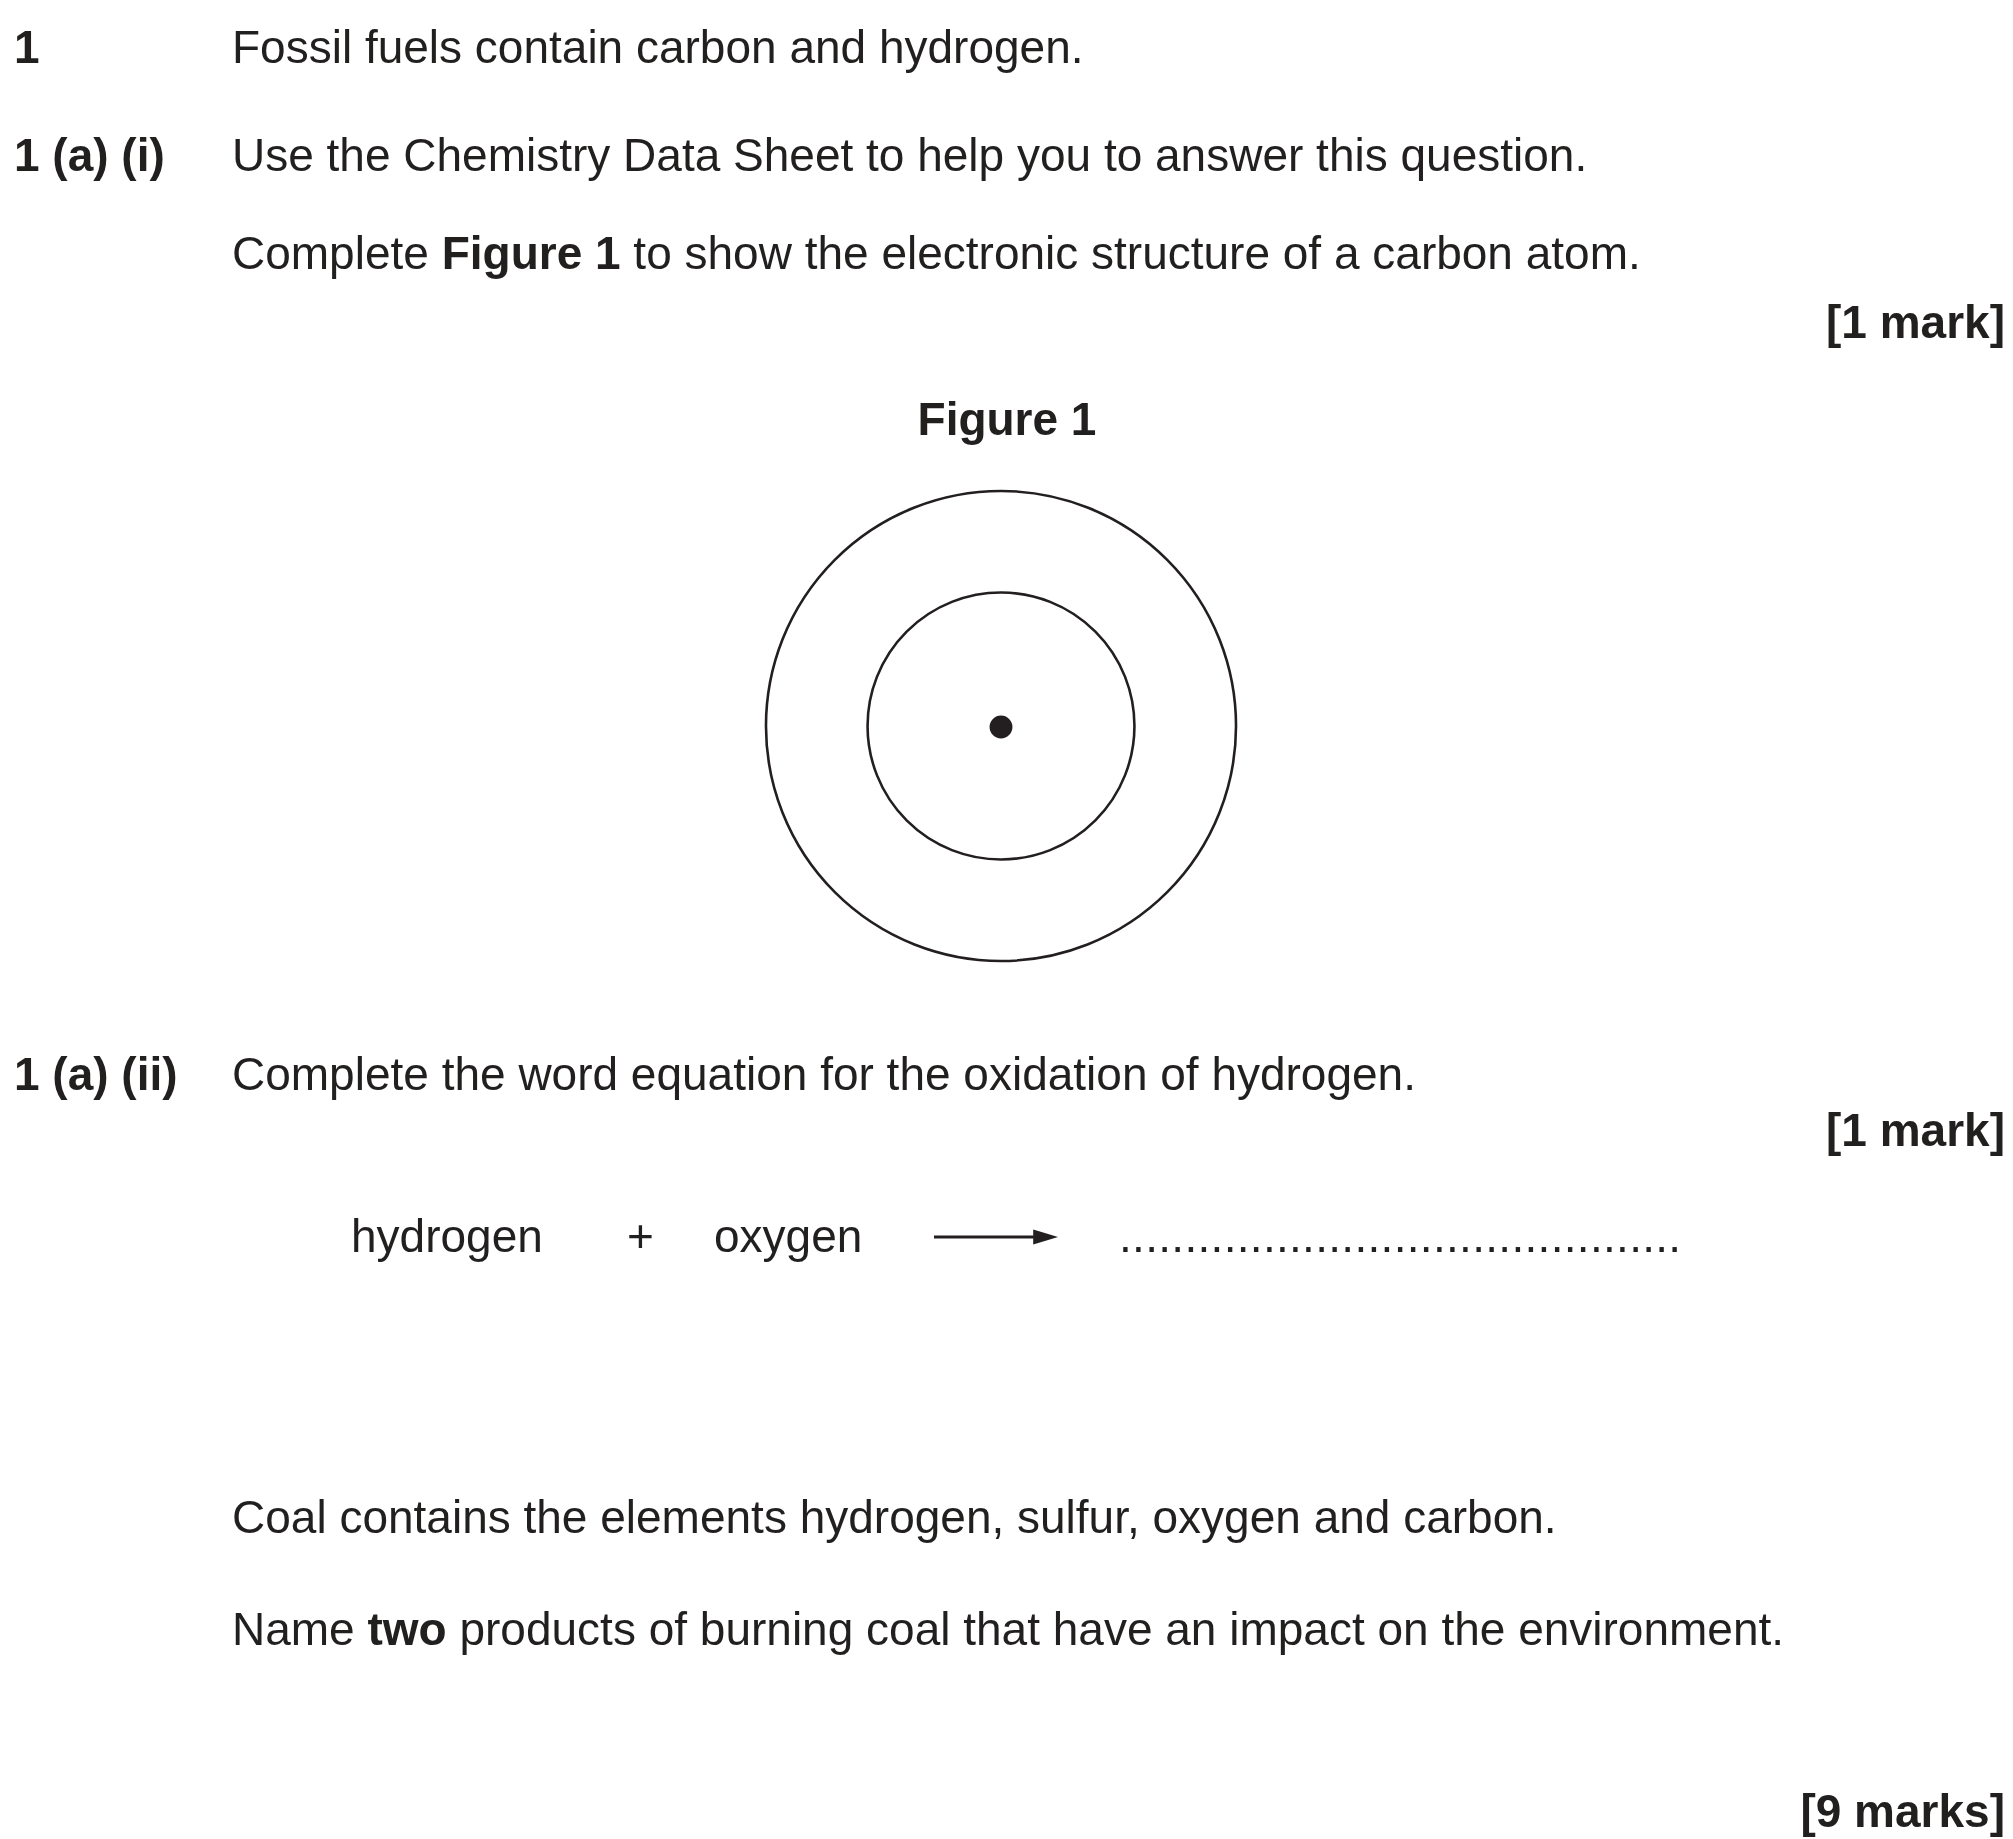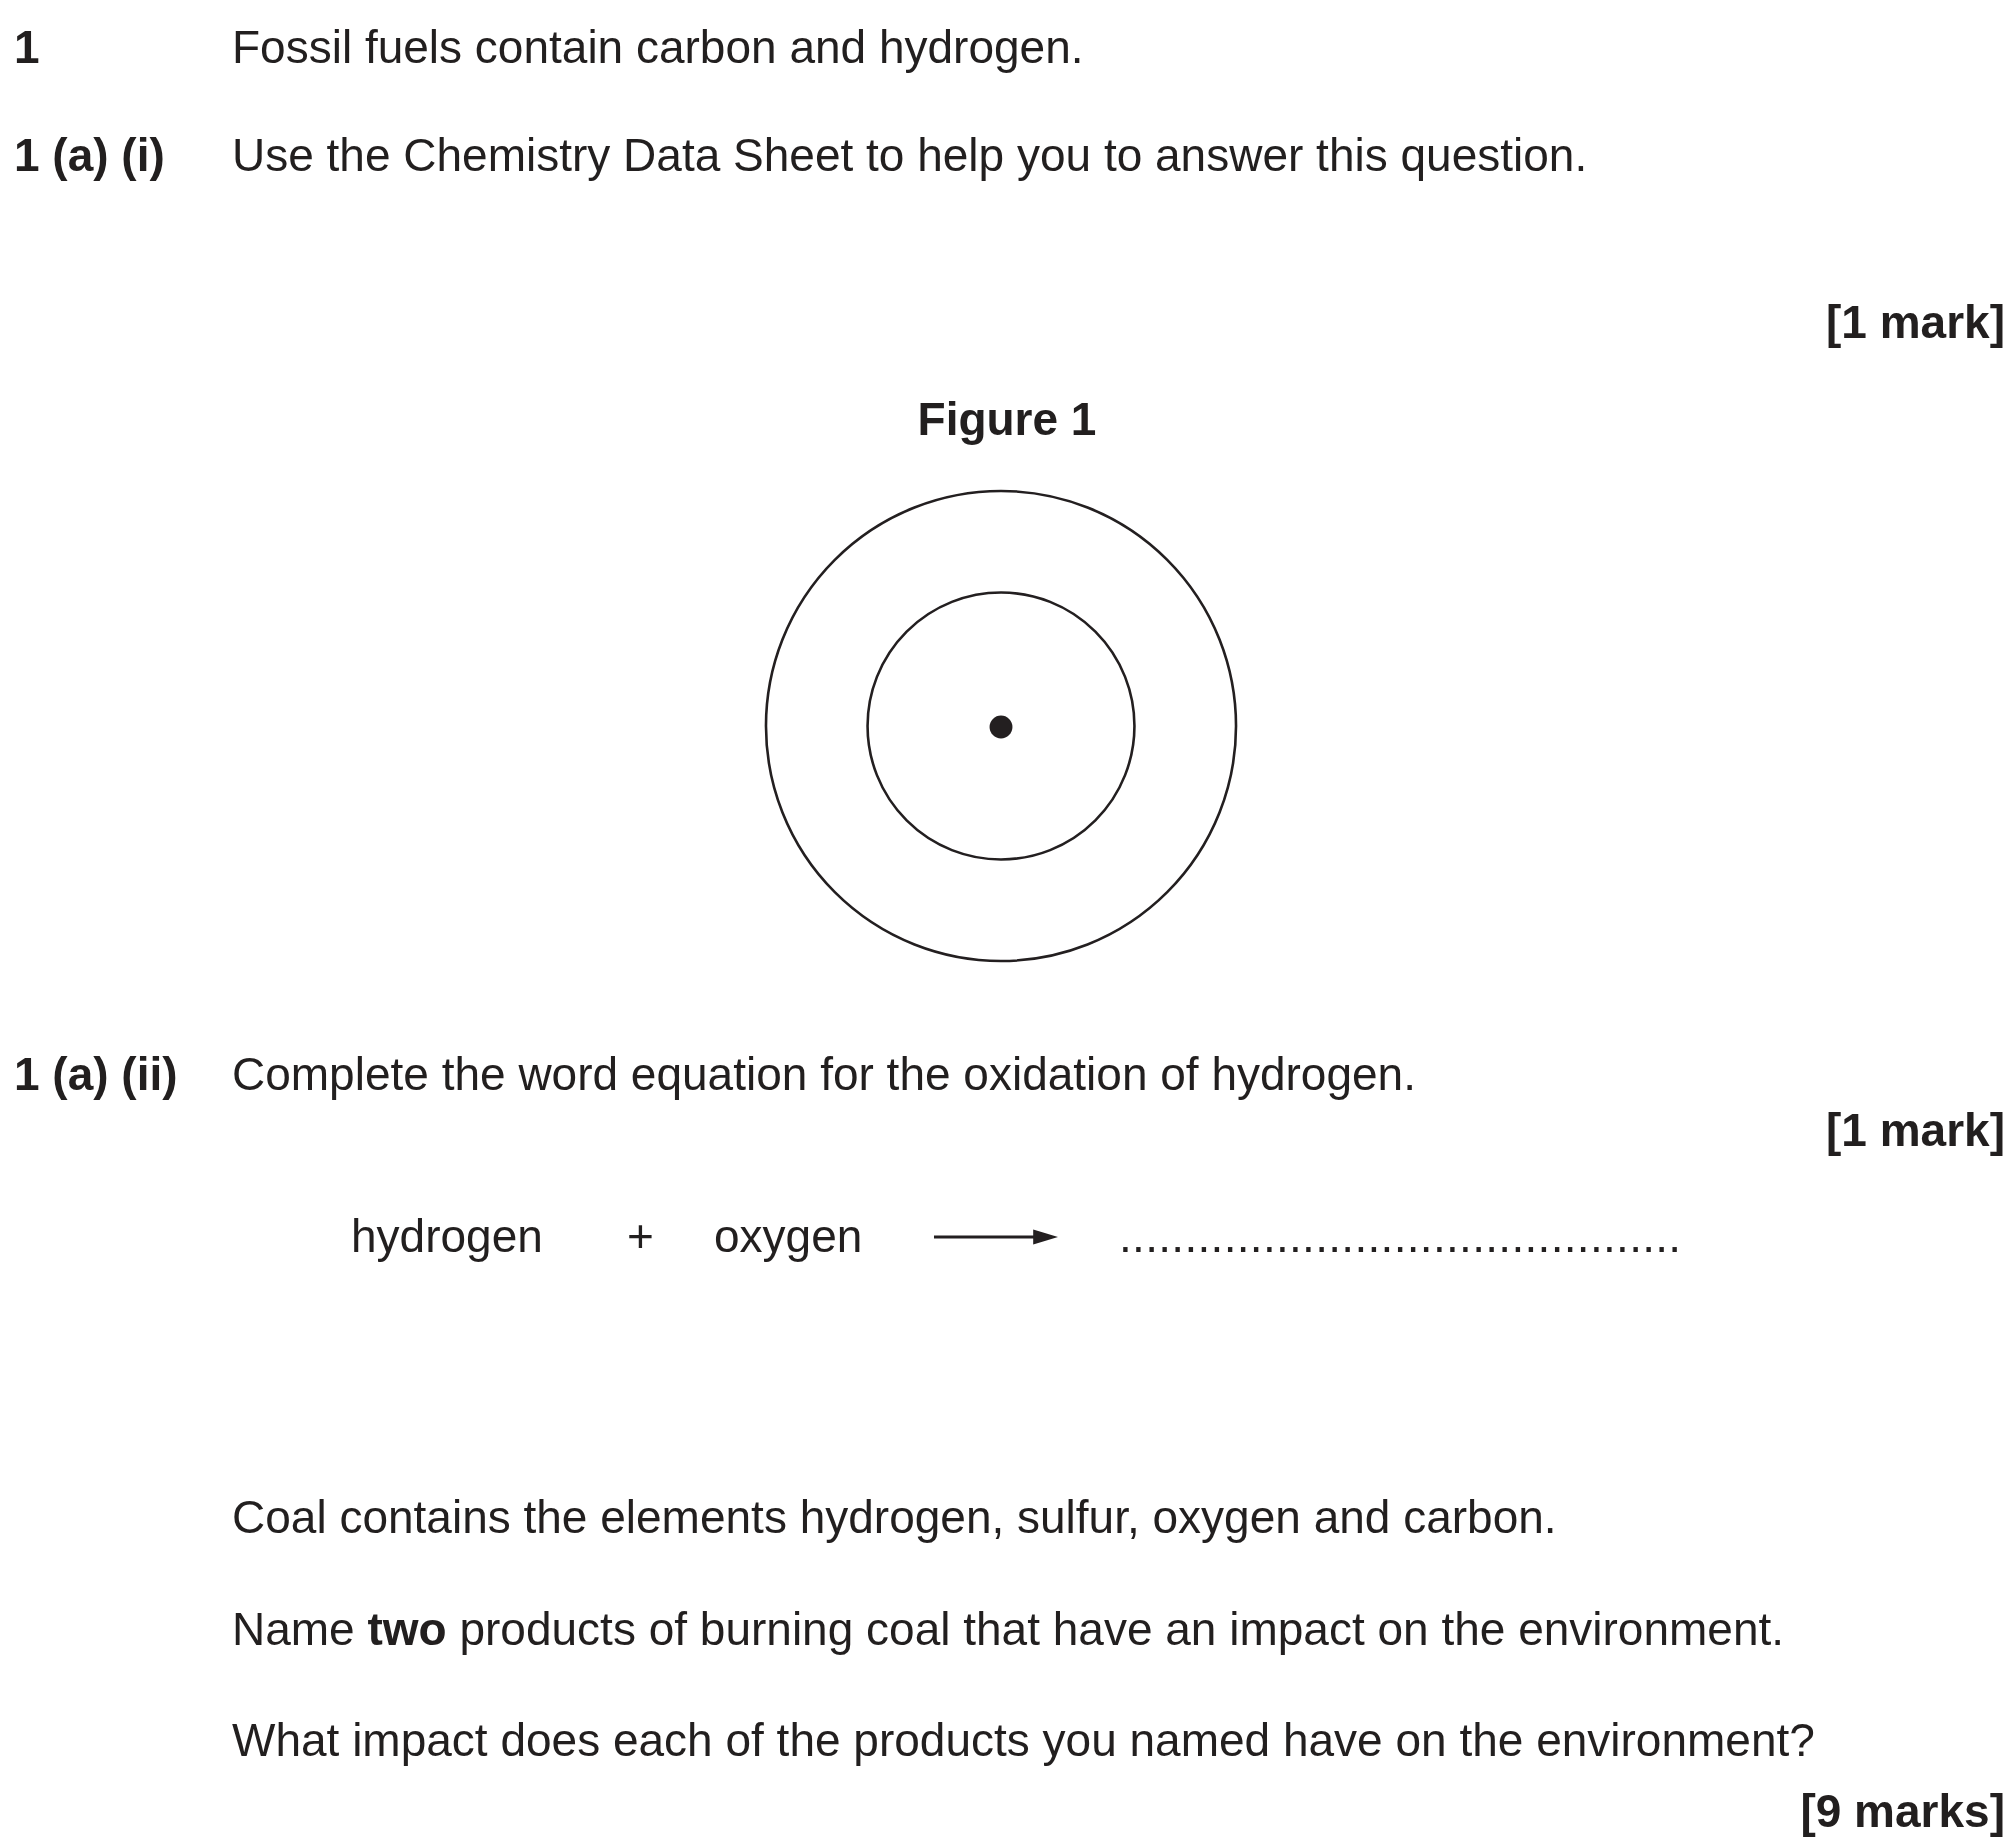--- a/index.html
+++ b/index.html
@@ -35,20 +35,23 @@
   <div class="row" style="top:24px">
     <span class="qnum">1</span>
     <span class="body">Fossil fuels contain carbon and hydrogen.</span>
   </div>
 
   <div class="row" style="top:132px">
     <span class="qnum">1 (a) (i)</span>
     <span class="body">Use the Chemistry Data Sheet to help you to answer this question.</span>
   </div>
 
+  <div class="row" style="top:230px">
+    <span class="body"><span>Complete </span><span class="b">Figure 1</span><span> to show the electronic structure of a carbon atom.</span></span>
+  </div>
 
   <div class="marks-row" style="top:299px">
     <span class="marks">[1 mark]</span>
   </div>
 
   <div class="fig-title-row" style="top:396px">
     <span class="fig-title">Figure 1</span>
   </div>
 
   <svg class="atom-svg" style="left:759px; top:484px" width="484" height="484" viewBox="0 0 486 486" aria-hidden="true">
@@ -79,22 +82,19 @@
 
 
   <div class="row" style="top:1494px">
     <span class="body">Coal contains the elements hydrogen, sulfur, oxygen and carbon.</span>
   </div>
 
   <div class="row" style="top:1606px">
     <span class="body"><span>Name </span><span class="b">two</span><span> products of burning coal that have an impact on the environment.</span></span>
   </div>
 
-  <div class="row" style="top:1717px">
-    <span class="body">What impact does each of the products you named have on the environment?</span>
-  </div>
 
   <div class="marks-row" style="top:1788px">
     <span class="marks">[9 marks]</span>
   </div>
 
 </div>
 
 
 </body></html>

